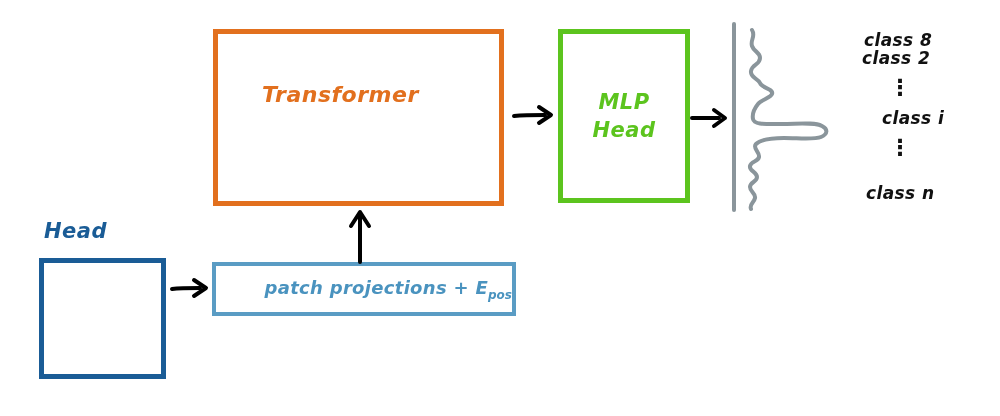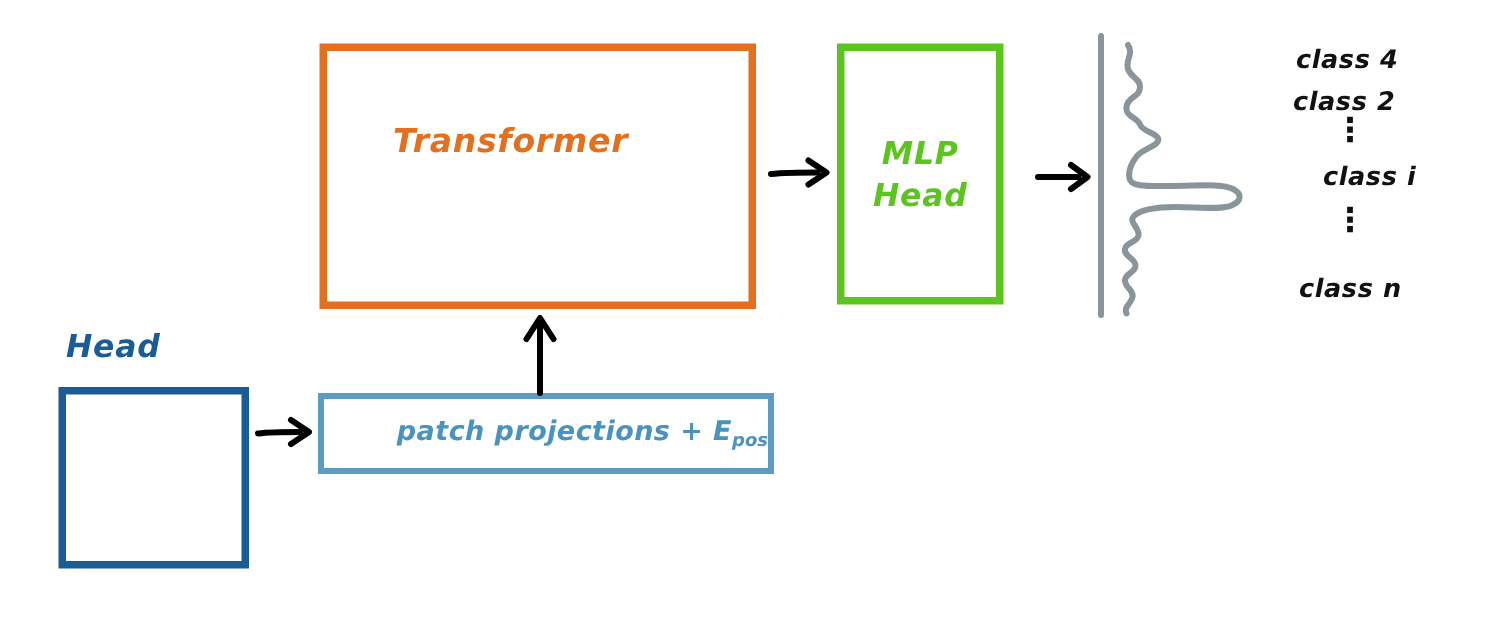--- a/index.html
+++ b/index.html
@@ -84,21 +84,21 @@
     font-style: italic;
     white-space: nowrap;
     letter-spacing: 0.5px;
   }
   #enc-line-1 { left: 262px; top: 82px; }
   #enc-line-2 { left: 326px; top: 120px; }
   
   #mlp-box {
     left: 558px;
     top: 29px;
-    width: 111px;
+    width: 132px;
     height: 174px;
     border: 5px solid #5cc41e;
     display: flex;
     flex-direction: column;
     align-items: center;
     justify-content: center;
   }
   .mlp-line {
     font-size: 21px;
     color: #5cc41e;
@@ -201,20 +201,20 @@
              C88,120 72,118 58,118
              C44,118 34,120 30,124
              C26,128 34,132 33,137
              C32,142 25,141 24,146
              C23,151 31,152 31,157
              C31,162 24,162 24,167
              C24,172 30,173 29,178
              C28,183 23,184 25,189" stroke="#8a959b" stroke-width="4" fill="none" stroke-linecap="round" stroke-linejoin="round"></path>
   </svg>
 
-  <div class="class-label" style="left:864px; top:30px;">class 4</div>
-  <div class="class-label" style="left:862px; top:58px;font-style:italic;">class 2</div>
+  <div class="class-label" style="left:864px; top:30px;">class 8</div>
+  <div class="class-label" style="left:862px; top:48px;font-style:italic;">class 2</div>
   <div class="dots-label" style="left:889px; top:80px; font-size:22px;">⋮</div>
   <div class="class-label" style="left:866px; top:108px;margin-left:16px;">class i</div>
   <div class="dots-label" style="left:889px; top:140px; font-size:22px;">⋮</div>
   <div class="class-label" style="left:866px; top:183px;text-align:right;">class n</div>
 
 </div>
 
 </body></html>

